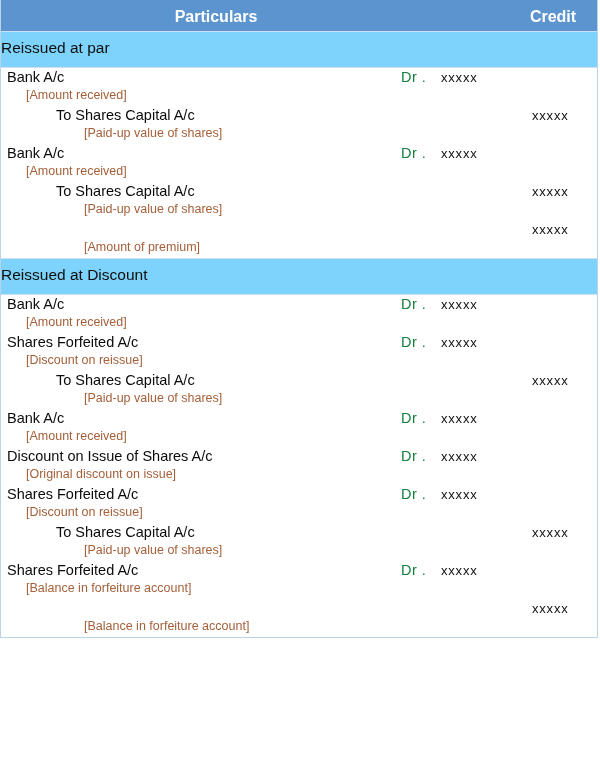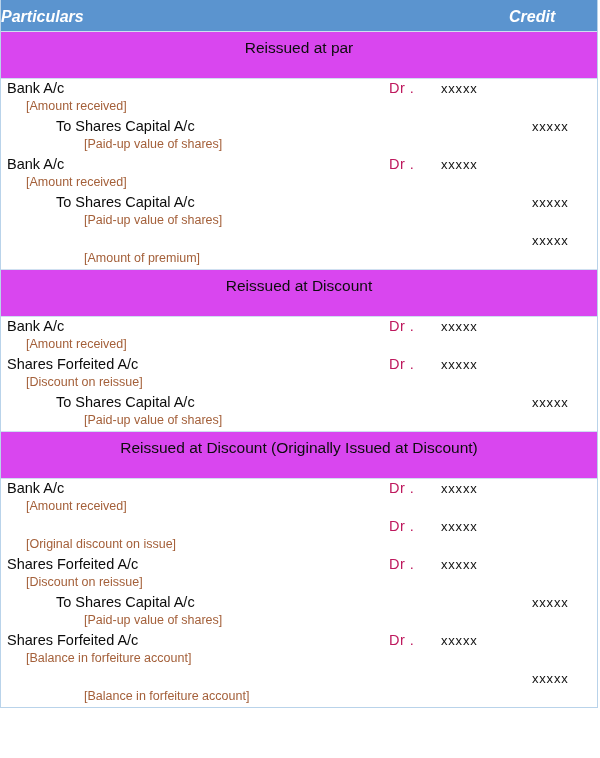--- a/index.html
+++ b/index.html
@@ -34,36 +34,35 @@
     box-sizing: border-box;
   }
   .table-header .th {
     position: absolute;
     top: 0;
     height: 31px;
     line-height: 31px;
     color: #ffffff;
     font-weight: bold;
     font-size: 16px;
-    text-align: left;
-    white-space: nowrap;
-    font-style: italic;
+    text-align: center;
+    white-space: nowrap;
   }
   .th-particulars { left: 0; width: 430px; }
   .th-debit       { left: 424px; width: 76px; }
   .th-credit      { left: 508px; width: 88px; }
 
   
   .section-band {
-    height: 48px;
+    height: 37px;
     line-height: 31px;
-    background: #d946ef;
+    background: #7dd3fc;
     border-top: 1px solid #cfdff0;
     border-bottom: 1px solid #cfdff0;
-    text-align: center;
+    text-align: left;
     font-size: 15.5px;
     color: #0d0d0d;
     box-sizing: border-box;
     white-space: nowrap;
   }
 
   
   .entry-block {
     position: relative;
     background: #ffffff;
@@ -96,25 +95,25 @@
     font-size: 12.5px;
     color: #a4603a;
     white-space: nowrap;
     padding-left: 19px;
   }
   .note.indent { left: 64px; }
 
   .dr {
     position: absolute;
     top: 0;
-    left: 388px;
+    left: 400px;
     height: 19px;
     line-height: 19px;
     font-size: 14.5px;
-    color: #be185d;
+    color: #15803d;
     white-space: nowrap;
     letter-spacing: 0.5px;
   }
 
   .amt-debit {
     position: absolute;
     top: 0;
     left: 440px;
     height: 19px;
     line-height: 19px;
@@ -207,31 +206,31 @@
           <div class="note">[Discount on reissue]</div>
         </div>
         <div class="line">
           <div class="acct indent">To Shares Capital A/c</div>
           <div class="amt-credit">xxxxx</div>
         </div>
         <div class="line" style="height: 19px;">
           <div class="note indent">[Paid-up value of shares]</div>
         </div>
       </div>
-      <div class="section-band">Reissued at Discount (Originally Issued at Discount)</div>
-      <div class="entry-block">
-        <div class="line">
-          <div class="acct">Bank A/c</div>
-          <div class="dr">Dr .</div>
-          <div class="amt-debit">xxxxx</div>
-        </div>
-        <div class="line" style="height: 19px;">
-          <div class="note">[Amount received]</div>
-        </div>
-        <div class="line">
+      <div class="entry-block">
+        <div class="line">
+          <div class="acct">Bank A/c</div>
+          <div class="dr">Dr .</div>
+          <div class="amt-debit">xxxxx</div>
+        </div>
+        <div class="line" style="height: 19px;">
+          <div class="note">[Amount received]</div>
+        </div>
+        <div class="line">
+          <div class="acct">Discount on Issue of Shares A/c</div>
           <div class="dr">Dr .</div>
           <div class="amt-debit">xxxxx</div>
         </div>
         <div class="line" style="height: 19px;">
           <div class="note">[Original discount on issue]</div>
         </div>
         <div class="line">
           <div class="acct">Shares Forfeited A/c</div>
           <div class="dr">Dr .</div>
           <div class="amt-debit">xxxxx</div>

